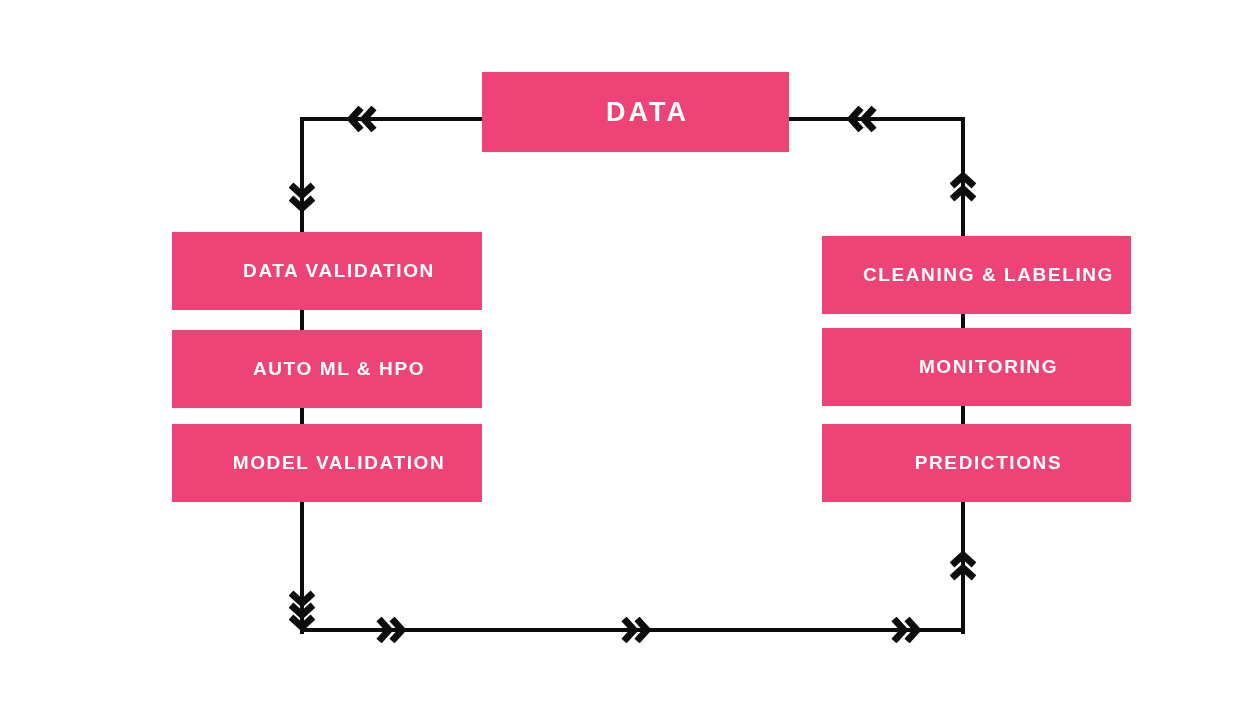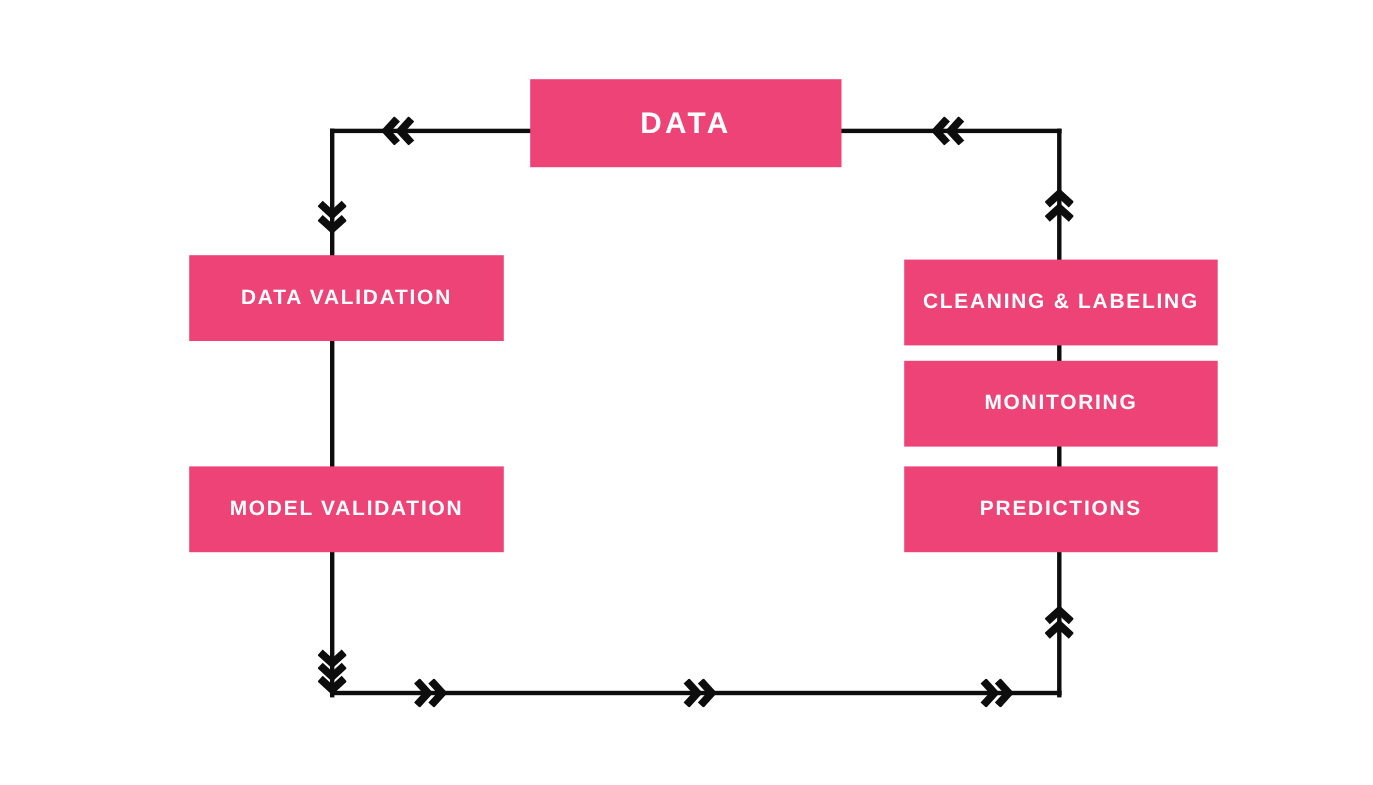--- a/index.html
+++ b/index.html
@@ -6,21 +6,21 @@
   #canvas{
     position:relative;width:1248px;height:714px;background:#ffffff;
     font-family:"Liberation Sans", sans-serif;overflow:hidden;
   }
   .line{position:absolute;background:#0d0d0d;z-index:1;}
   .h-line{height:4px;}
   .v-line{width:4px;}
   .node{
     position:absolute;z-index:2;background:#ed4377;color:#ffffff;
     display:flex;align-items:center;justify-content:center;
-    font-weight:700;text-transform:uppercase;text-align:center;
+    font-weight:700;text-transform:uppercase;text-align:center;padding-left:24px;
   }
   .node.title{width:283px;height:80px;font-size:27px;letter-spacing:3px;}
   .node.row{width:286px;height:78px;font-size:19px;letter-spacing:1.6px;}
   .chev{position:absolute;z-index:3;transform:translate(-50%,-50%);}
   .chev svg{display:block;}
   .chev polyline{fill:none;stroke:#0d0d0d;stroke-width:7;stroke-linecap:butt;stroke-linejoin:miter;}
 </style>
 </head>
 <body>
 
@@ -84,19 +84,20 @@
   <div class="chev" style="left:963px;top:567px;">
     <svg width="26" height="32" viewBox="0 0 26 32">
       <polyline points="2,14 13,4 24,14"></polyline>
         <polyline points="2,27 13,17 24,27"></polyline>
     </svg>
   </div>
 
   <div class="node title" style="left:482px;top:72px;">DATA</div>
 
   <div class="node row" style="left:172px;top:232px;">DATA VALIDATION</div>
+  <div class="node row" style="left:172px;top:330px;">AUTO ML &amp; HPO</div>
   <div class="node row" style="left:172px;top:424px;">MODEL VALIDATION</div>
 
   <div class="node row" style="left:822px;top:236px;width:285px;">CLEANING &amp; LABELING</div>
   <div class="node row" style="left:822px;top:328px;width:285px;">MONITORING</div>
   <div class="node row" style="left:822px;top:424px;width:285px;">PREDICTIONS</div>
 
 </div>
 
 </body></html>

